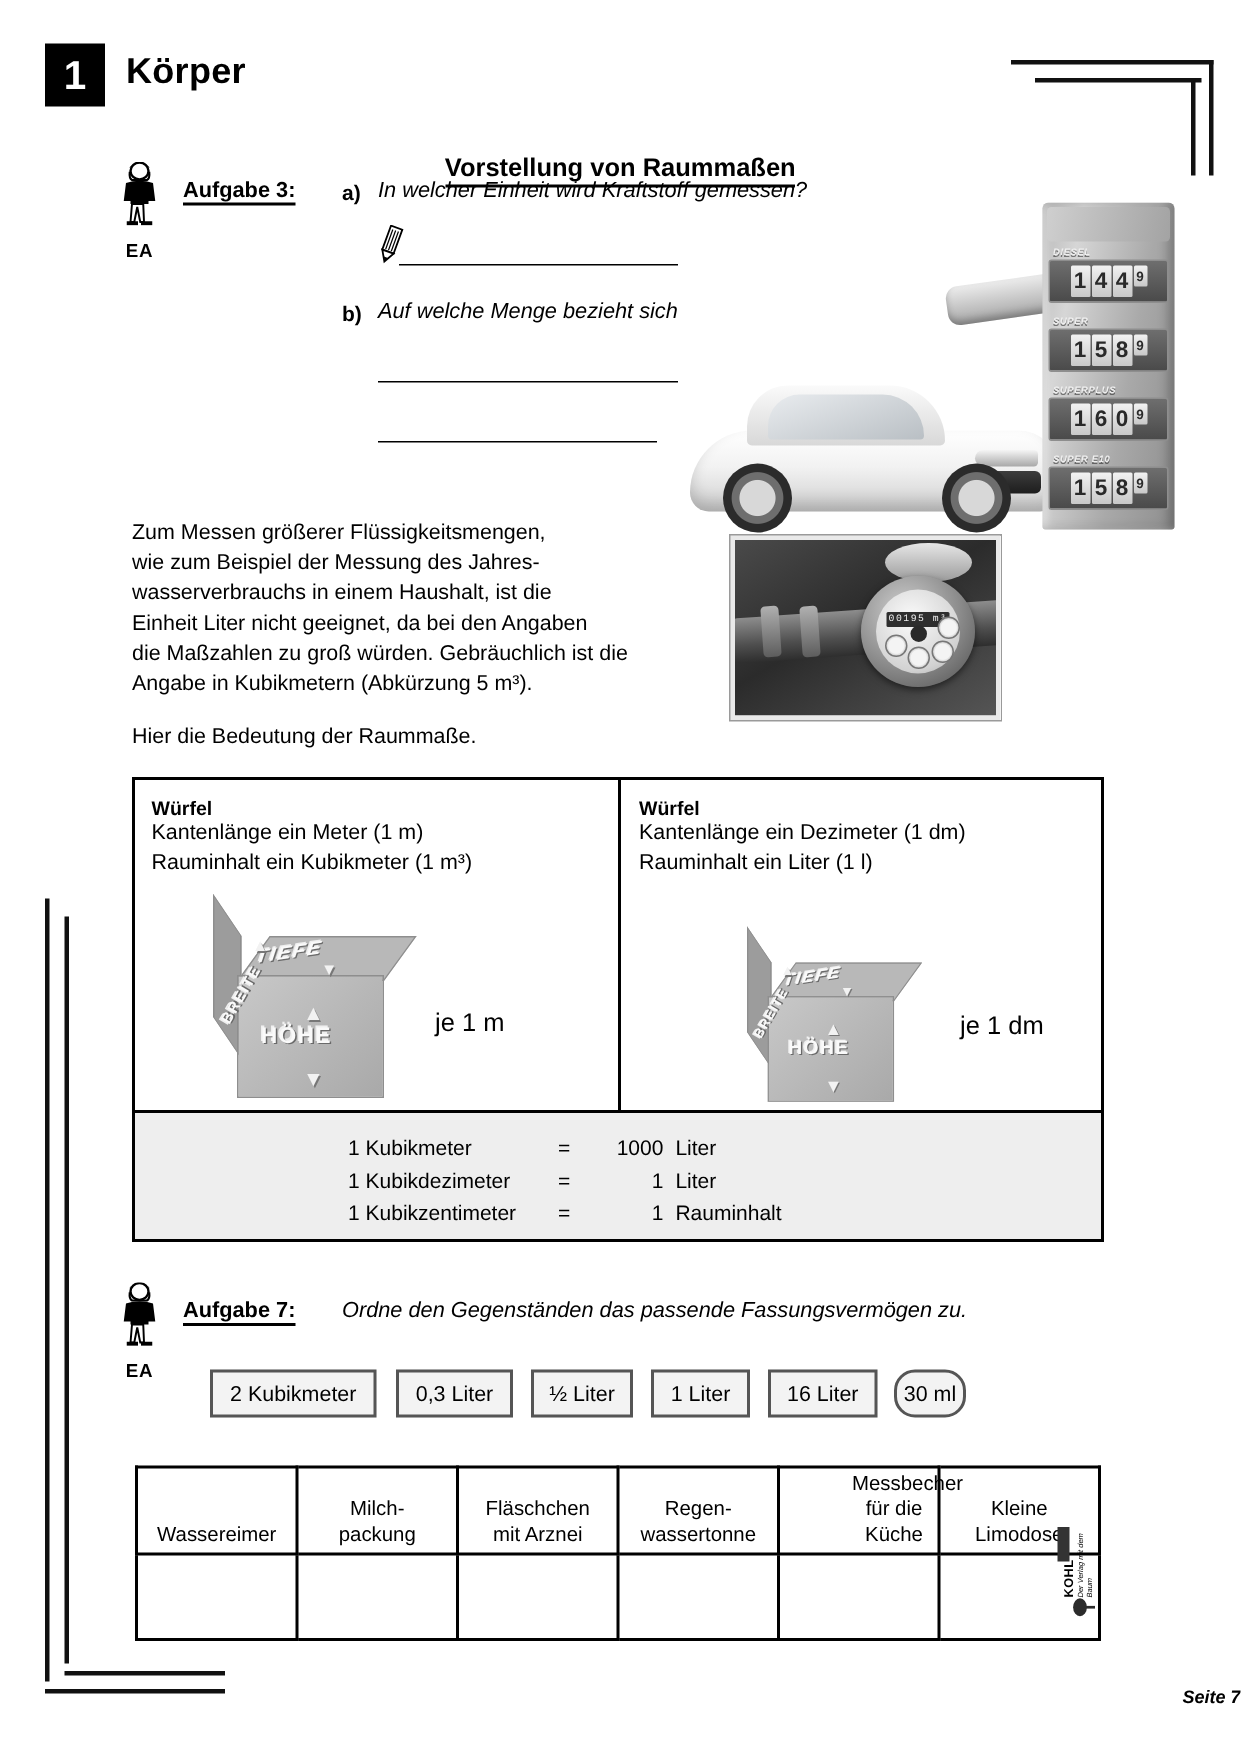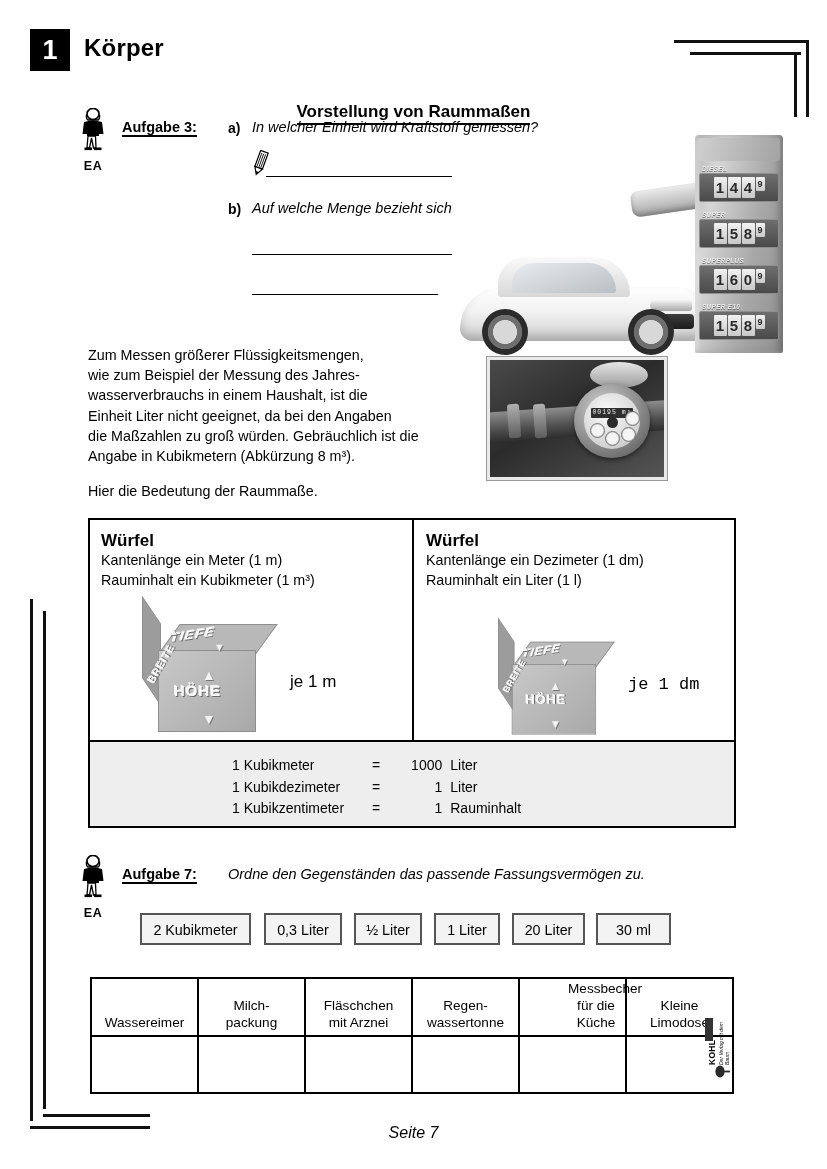--- a/index.html
+++ b/index.html
@@ -133,21 +133,21 @@
   
   .para{position:absolute;font-size:14.3px;line-height:20.2px;}
 
   
   .panel{position:absolute;border:2px solid #000;box-sizing:border-box;}
   #cube-panel{left:88px;top:518px;width:648px;height:310px;}
   .panel-divider{position:absolute;left:50%;top:0;width:2px;height:220px;background:#000;}
   .panel-hr{position:absolute;left:0;right:0;top:220px;height:2px;background:#000;}
   .cube-col{position:absolute;top:0;width:50%;height:220px;box-sizing:border-box;padding:11px 0 0 11px;}
   .cube-col.right{left:50%;padding-left:14px;}
-  .cube-head{font-size:17px;font-weight:bold;}
+  .cube-head{font-size:13px;font-weight:bold;}
   .cube-line{font-size:14.3px;line-height:19.6px;}
 
   .cube-wrap{position:absolute;bottom:6px;}
   .cube-fig{position:relative;width:128px;height:112px;}
   .cube-front{position:absolute;left:16px;top:26px;width:96px;height:80px;
     background:linear-gradient(135deg,#c8c8c8,#a9a9a9);border:1px solid #8e8e8e;}
   .cube-top{position:absolute;left:16px;top:0;width:96px;height:28px;
     background:#b8b8b8;border:1px solid #8e8e8e;
     transform:skewX(-36deg);transform-origin:bottom left;}
   .cube-side{position:absolute;left:0;top:0;width:17px;height:80px;
@@ -181,22 +181,22 @@
   #obj-table tr.answers td{height:50px;}
 
   .logo{position:absolute;left:757px;top:1022px;width:56px;height:64px;}
   .logo-inner{position:absolute;left:0;top:0;width:64px;height:56px;
     transform:rotate(-90deg);transform-origin:left bottom;}
   .logo-name{position:absolute;left:13px;top:6px;font-size:8.5px;font-weight:bold;letter-spacing:.3px;}
   .logo-tag{position:absolute;left:13px;top:17px;font-size:5px;font-style:italic;}
   .logo-chip{position:absolute;left:37px;top:4px;width:23px;height:8px;background:#333;}
   .logo-tree{position:absolute;left:0px;top:14px;width:13px;height:16px;}
 
-  .footer{position:absolute;left:0;right:0;top:1124px;text-align:center;
-    font-size:16px;font-style:italic;font-weight:normal;}
+  .footer{position:absolute;left:0;right:0;top:1124px;text-align:right;
+    font-size:12px;font-style:italic;font-weight:bold;}
 </style>
 </head>
 <body>
 
 <div class="page">
 
   <div class="bracket" id="br-tr">
     <div class="h1"></div>
       <div class="v1"></div>
       <div class="h2"></div>
@@ -302,21 +302,21 @@
         </div>
       </div>
     </div>
   </div>
 
   <div class="para" style="left:88px;top:345px;width:400px;white-space:pre-line;">Zum Messen größerer Flüssigkeitsmengen,
 wie zum Beispiel der Messung des Jahres-
 wasserverbrauchs in einem Haushalt, ist die
 Einheit Liter nicht geeignet, da bei den Angaben
 die Maßzahlen zu groß würden. Gebräuchlich ist die
-Angabe in Kubikmetern (Abkürzung 8 m³).</div>
+Angabe in Kubikmetern (Abkürzung 5 m³).</div>
   <div class="para" style="left:88px;top:481px;">Hier die Bedeutung der Raummaße.</div>
 
   <div class="img-box" id="photo-meter">
     <div class="pipe"></div>
     <div class="pipe-ring" style="left:18px;"></div>
     <div class="pipe-ring" style="left:44px;"></div>
     <div class="meter-lid"></div>
     <div class="meter-body">
       <div class="meter-face">
         <div class="meter-reading">00195 m³</div>
@@ -365,21 +365,21 @@
           <div class="cube-front"></div>
           <div class="cube-word w-tiefe">TIEFE</div>
           <div class="cube-word w-hoehe">HÖHE</div>
           <div class="cube-word w-breite">BREITE</div>
           <div class="arrow" style="left:60px;top:44px;">▲</div>
           <div class="arrow" style="left:60px;top:88px;">▼</div>
           <div class="arrow" style="left:26px;top:2px;font-size:11px;">▲</div>
           <div class="arrow" style="left:72px;top:18px;font-size:11px;">▼</div>
         </div>
       </div>
-      <div class="cube-unit" style="left:216px;bottom:46px;font-family:Liberation Mono, monospace;">je 1 dm</div>
+      <div class="cube-unit" style="left:228px;bottom:46px;">je 1 dm</div>
     </div>
 
     <div class="conv-band">
       <table class="conv-table">
         <tbody>
             <tr>
           <td class="c-name">1 Kubikmeter</td>
           <td class="c-eq">=</td>
           <td class="c-val">1000</td>
           <td>Liter</td>
@@ -415,22 +415,22 @@
   </div>
   <div class="task-label" style="left:122px;top:866px;">
     <span>Aufgabe 7</span><span>:</span>
   </div>
   <div class="q-text" style="left:228px;top:866px;">Ordne den Gegenständen das passende Fassungsvermögen zu.</div>
 
   <div class="chip" style="left:140px;top:913px;width:111px;">2 Kubikmeter</div>
   <div class="chip" style="left:264px;top:913px;width:78px;">0,3 Liter</div>
   <div class="chip" style="left:354px;top:913px;width:68px;">½ Liter</div>
   <div class="chip" style="left:434px;top:913px;width:66px;">1 Liter</div>
-  <div class="chip" style="left:512px;top:913px;width:73px;">20 Liter</div>
-  <div class="chip" style="left:596px;top:913px;width:75px;">30 ml</div>
+  <div class="chip" style="left:512px;top:913px;width:73px;">16 Liter</div>
+  <div class="chip" style="left:596px;top:913px;width:48px;border-radius:14px;">30 ml</div>
 
   <table id="obj-table">
     <tbody>
         <tr>
       <td style="white-space:pre-line;">Wassereimer</td>
       <td style="white-space:pre-line;">Milch-
 packung</td>
       <td style="white-space:pre-line;">Fläschchen
 mit Arznei</td>
       <td style="white-space:pre-line;">Regen-

